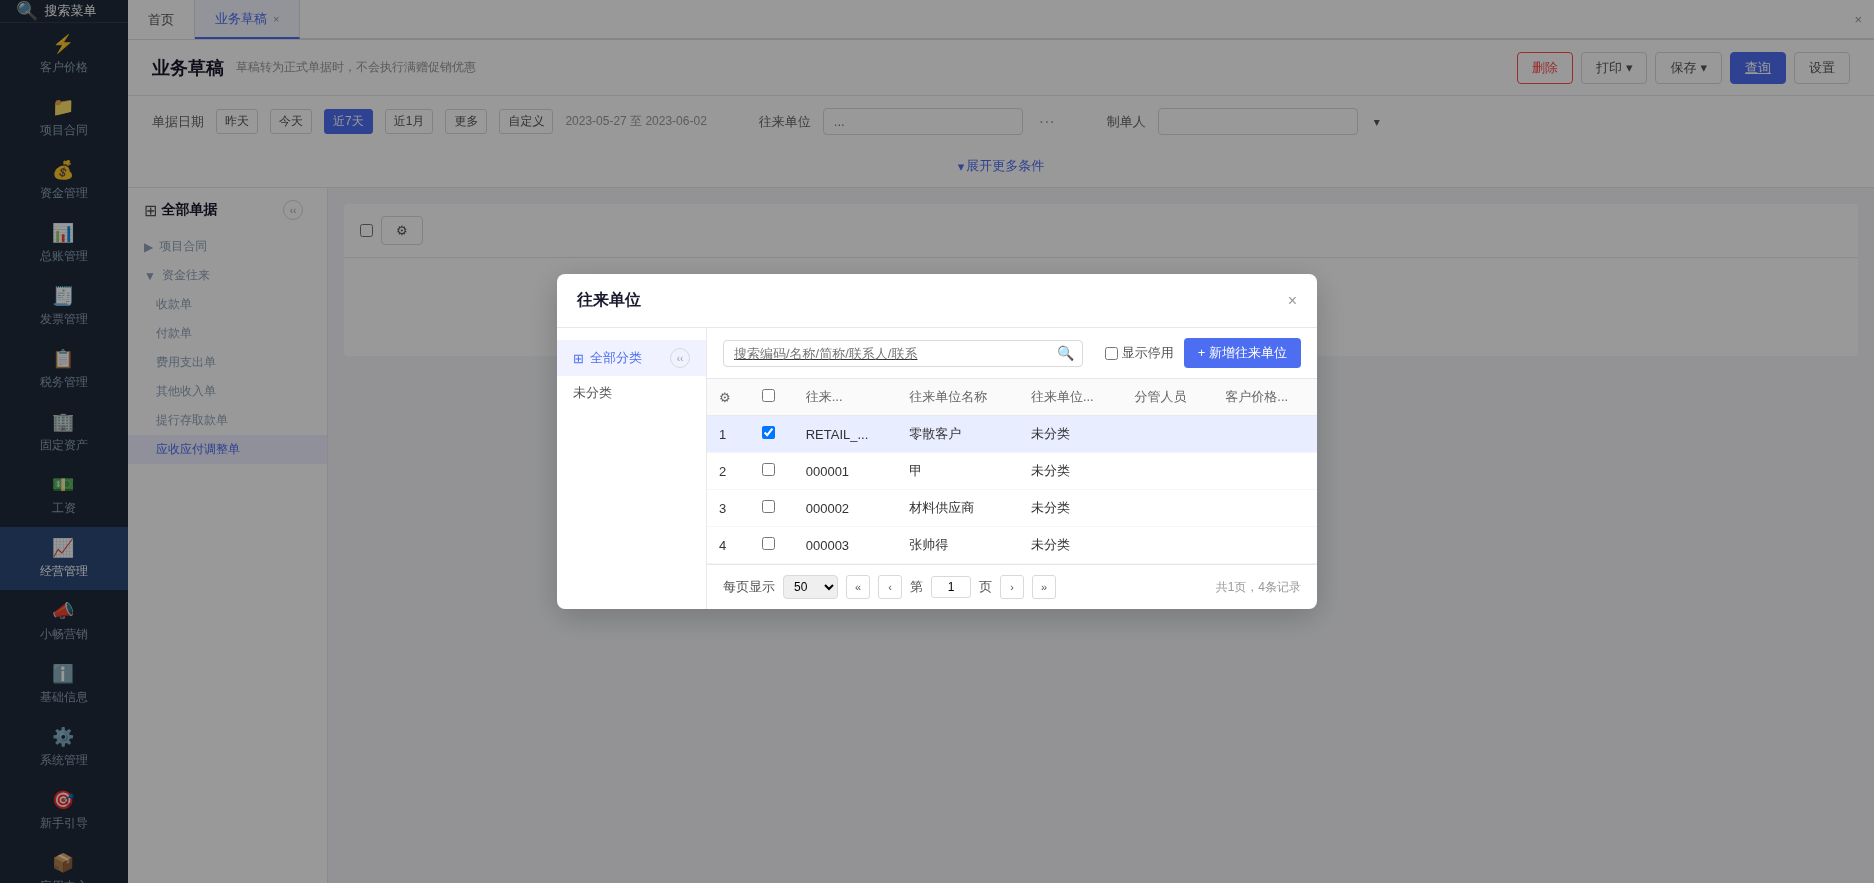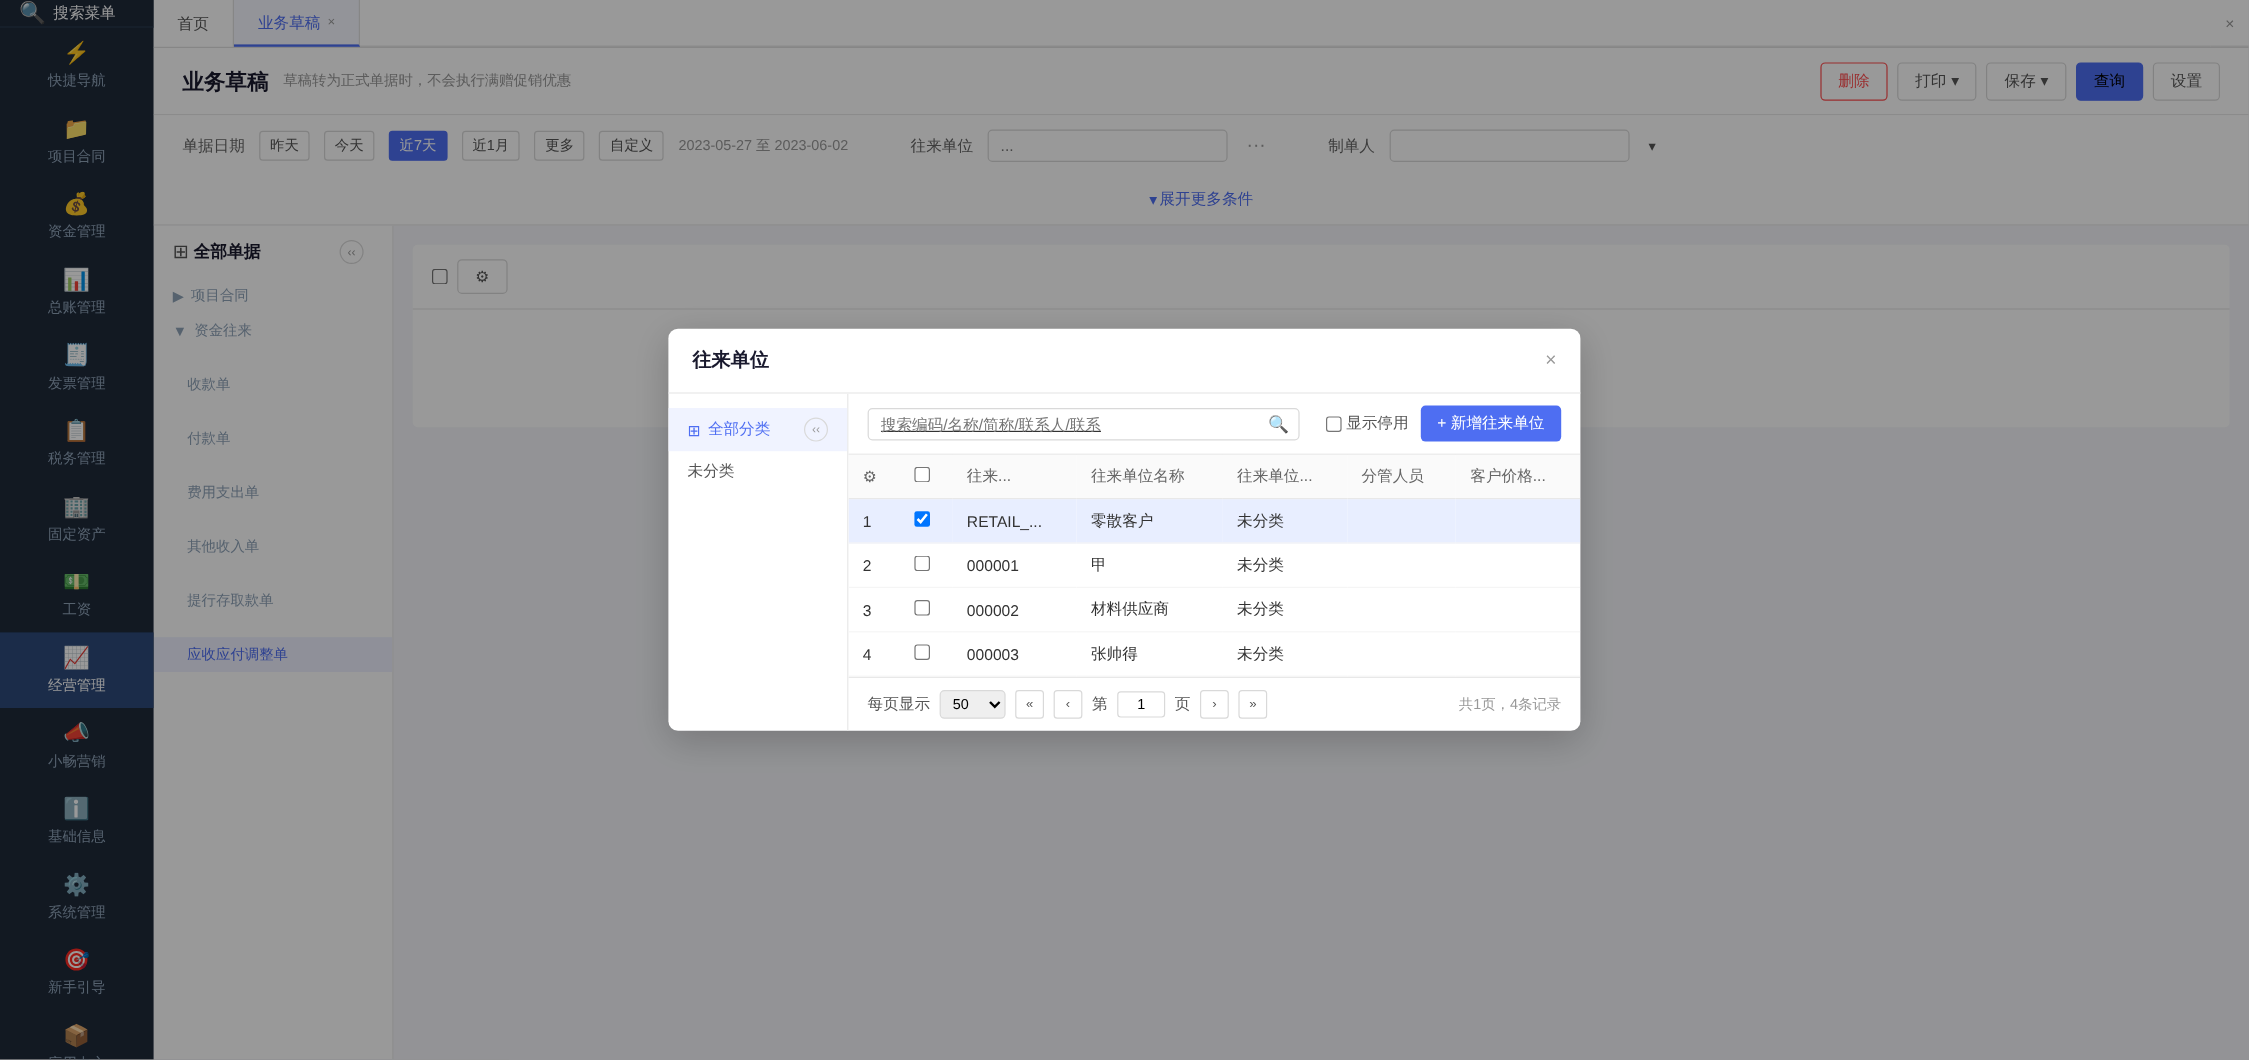--- a/index.html
+++ b/index.html
@@ -74,21 +74,21 @@
       align-items: center;
       padding: 0 24px;
       border-bottom: 1px solid #e8e8e8;
       flex-shrink: 0;
       gap: 12px;
     }
     .page-title { font-size: 18px; font-weight: 600; color: #1a1a2e; }
     .page-subtitle { font-size: 12px; color: #999; }
     .header-actions { margin-left: auto; display: flex; gap: 8px; align-items: center; }
     .btn { padding: 6px 14px; border-radius: 4px; font-size: 13px; cursor: pointer; border: 1px solid #d9d9d9; background: #fff; color: #555; display: flex; align-items: center; gap: 4px; }
-    .btn-primary { background: #4e6ef2; color: #000000; border-color: #4e6ef2; }
+    .btn-primary { background: #4e6ef2; color: #ffffff; border-color: #4e6ef2; text-decoration: underline; }
     .btn-danger { color: #ff4d4f; border-color: #ff4d4f; background: #fff; }
 
     
     .filter-bar {
       background: #fff;
       padding: 12px 24px;
       border-bottom: 1px solid #e8e8e8;
       flex-shrink: 0;
       display: flex;
       flex-direction: column;
@@ -280,39 +280,39 @@
       padding: 12px 20px;
       border-top: 1px solid #e8e8e8;
       display: flex;
       justify-content: flex-end;
       gap: 10px;
     }
     .btn-cancel { padding: 7px 20px; border: 1px solid #d9d9d9; border-radius: 4px; background: #fff; color: #555; font-size: 13px; cursor: pointer; }
     .btn-confirm { padding: 7px 20px; border: none; border-radius: 4px; background: #4e6ef2; color: #fff; font-size: 13px; cursor: pointer; }
 
     
-    .sub-item { padding: 6px 16px 6px 28px; font-size: 12px; color: #8fa3b8; cursor: pointer; margin-top: 16px; }
+    .sub-item { padding: 6px 16px 6px 28px; font-size: 12px; color: #8fa3b8; cursor: pointer; }
     .sub-item.active { color: #4e6ef2; background: rgba(78,110,242,0.15); }
     .sidebar-section { padding: 6px 16px; font-size: 12px; color: #8fa3b8; display: flex; align-items: center; gap: 6px; cursor: pointer; }
 
     
     ::-webkit-scrollbar { width: 6px; height: 6px; }
     ::-webkit-scrollbar-thumb { background: #d9d9d9; border-radius: 3px; }
   </style>
 </head>
 <body>
 
 <div class="sidebar">
   <div class="sidebar-header">
     <span class="sidebar-icon">🔍</span>
     <span style="color:#fff;font-size:13px;margin-left:6px;">搜索菜单</span>
   </div>
   <div class="sidebar-item">
     <span class="sidebar-icon">⚡</span>
-    <span>快捷导航</span>
+    <span>客户价格</span>
   </div>
   <div class="sidebar-item">
     <span class="sidebar-icon">📁</span>
     <span>项目合同</span>
   </div>
   <div class="sidebar-item">
     <span class="sidebar-icon">💰</span>
     <span>资金管理</span>
   </div>
   <div class="sidebar-item">

